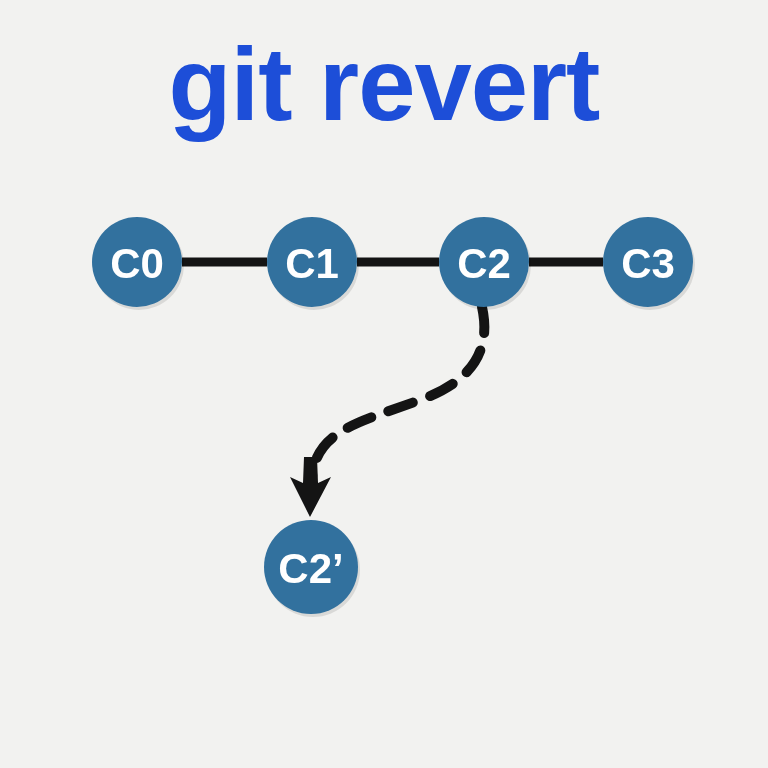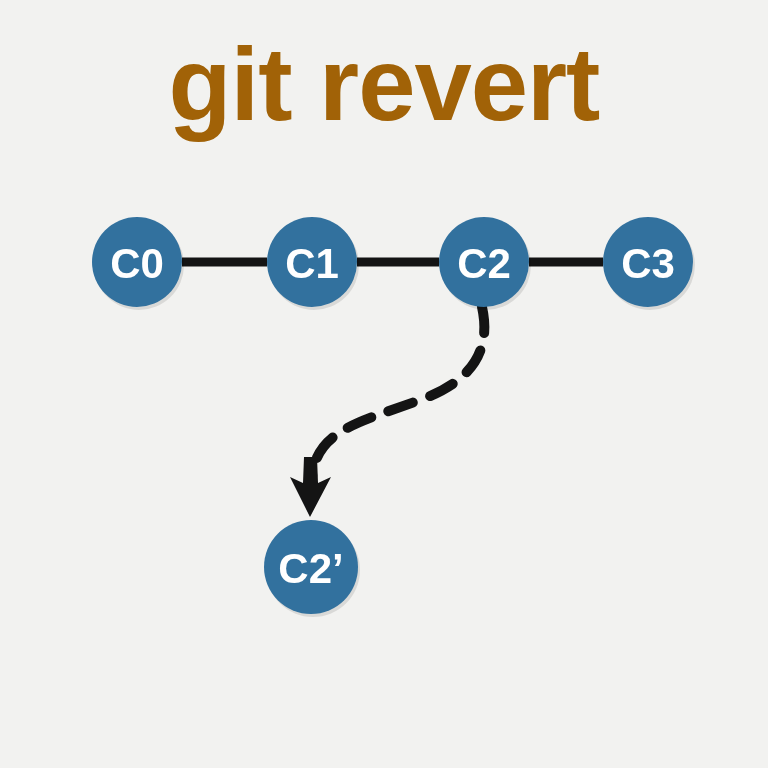--- a/index.html
+++ b/index.html
@@ -24,21 +24,21 @@
     position: absolute;
     left: 0;
     top: 28px;
     width: 768px;
     text-align: center;
     font-family: "Liberation Sans", sans-serif;
     font-weight: bold;
     font-size: 103px;
     line-height: 1.1;
     letter-spacing: -1px;
-    color: #a16207;
+    color: #1d4ed8;
     white-space: nowrap;
   }
   svg#graph {
     position: absolute;
     left: 0;
     top: 0;
     width: 768px;
     height: 768px;
     display: block;
   }

